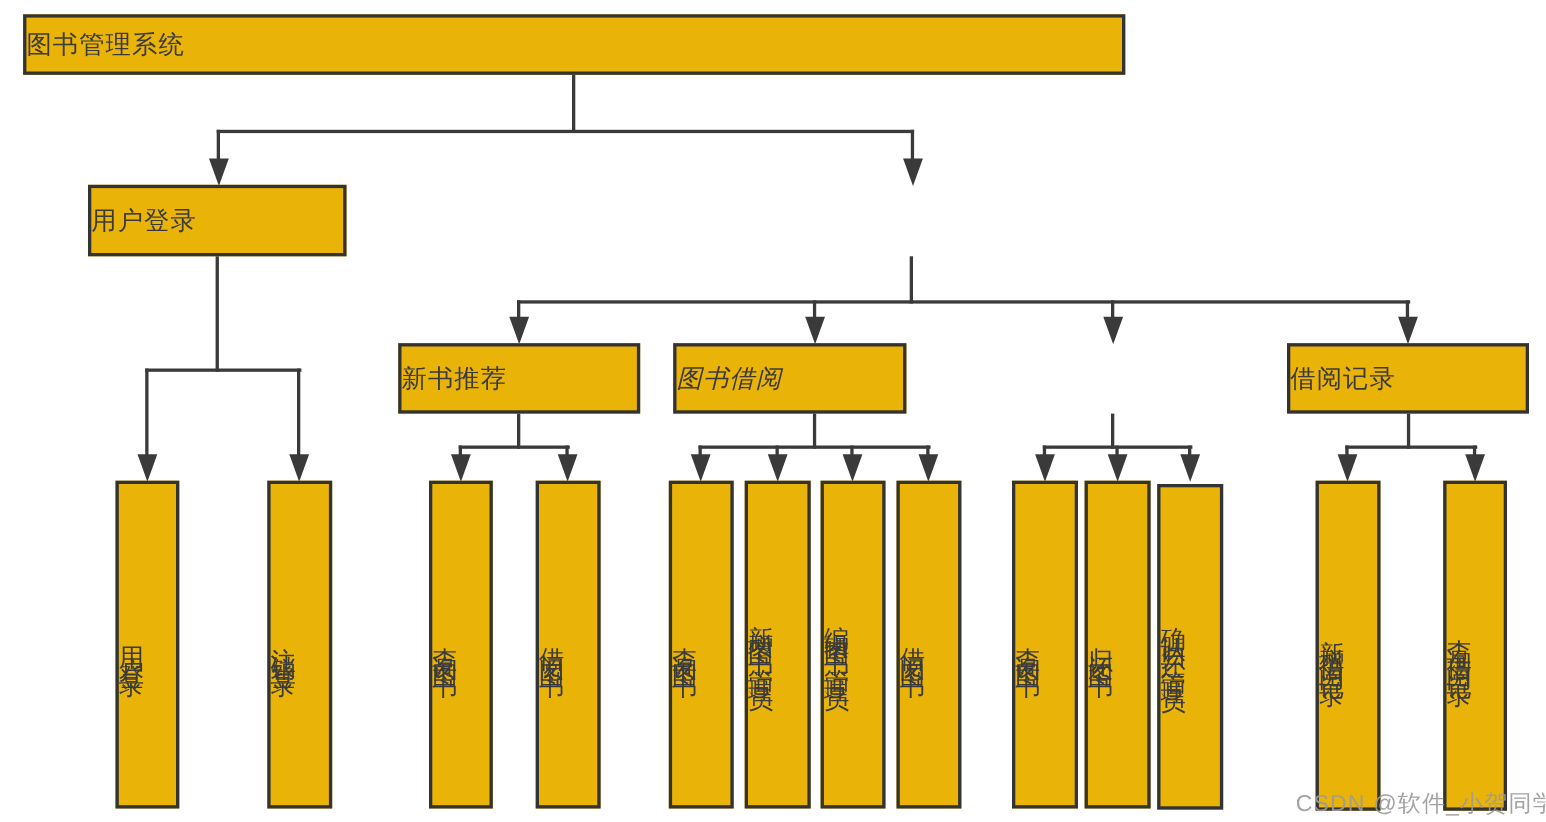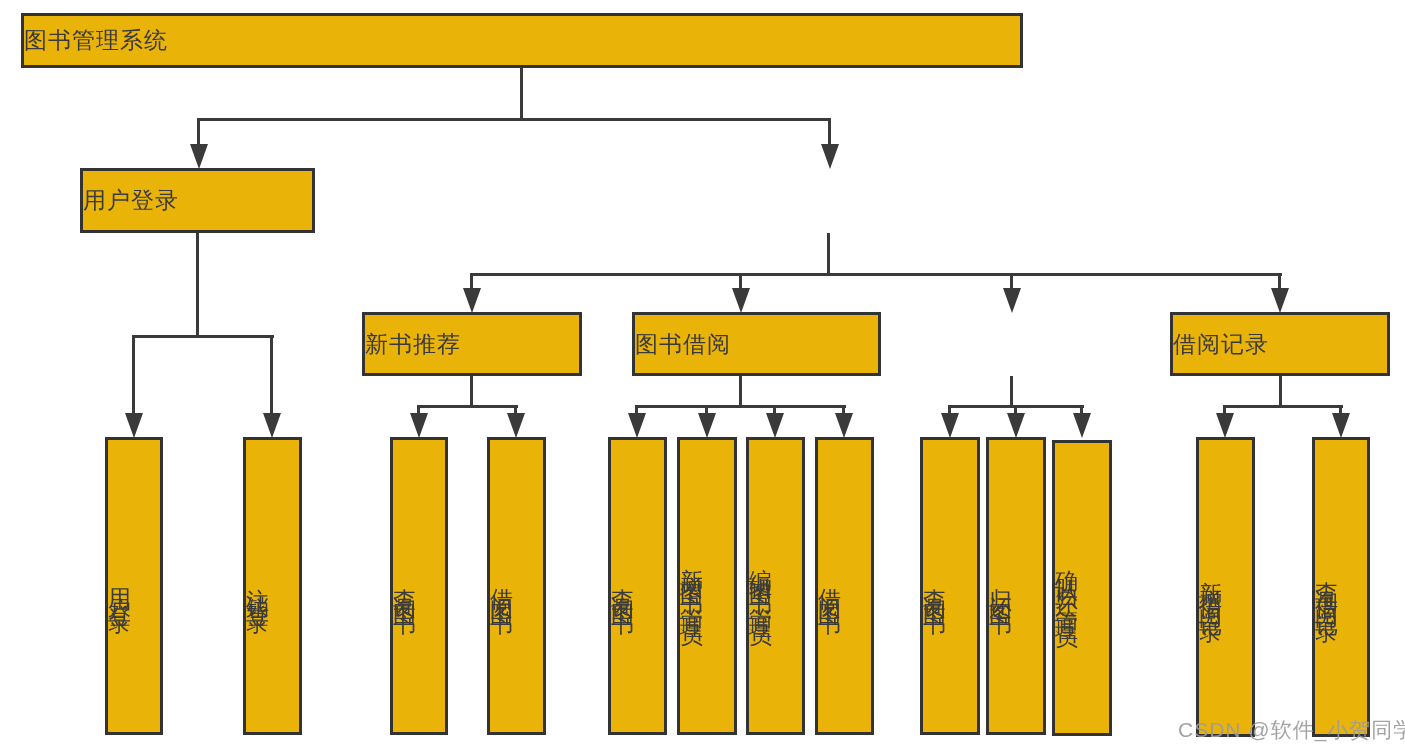--- a/index.html
+++ b/index.html
@@ -83,21 +83,21 @@
   <div class="vl" style="left:739px;top:273px;height:18px;"></div>
   <div class="tri" style="left:732px;top:288px;"></div>
   <div class="vl" style="left:1010px;top:273px;height:18px;"></div>
   <div class="tri" style="left:1003px;top:288px;"></div>
   <div class="vl" style="left:1278px;top:273px;height:18px;"></div>
   <div class="tri" style="left:1271px;top:288px;"></div>
 
   <div class="box hbox" style="left:362px;top:312px;width:220px;height:64px;">
     <span>新书推荐</span>
   </div>
-  <div class="box hbox" style="left:632px;top:312px;width:249px;height:64px;">
+  <div class="box hbox" style="left:612px;top:312px;width:212px;height:64px;font-style:italic;">
     <span>图书借阅</span>
   </div>
   <div class="box hbox" style="left:1170px;top:312px;width:220px;height:64px;">
     <span>借阅记录</span>
   </div>
 
   <div class="vl" style="left:470px;top:376px;height:32px;"></div>
   <div class="hl" style="left:417px;top:405px;width:101px;"></div>
   <div class="vl" style="left:417px;top:405px;height:12px;"></div>
   <div class="tri" style="left:410px;top:413px;"></div>

